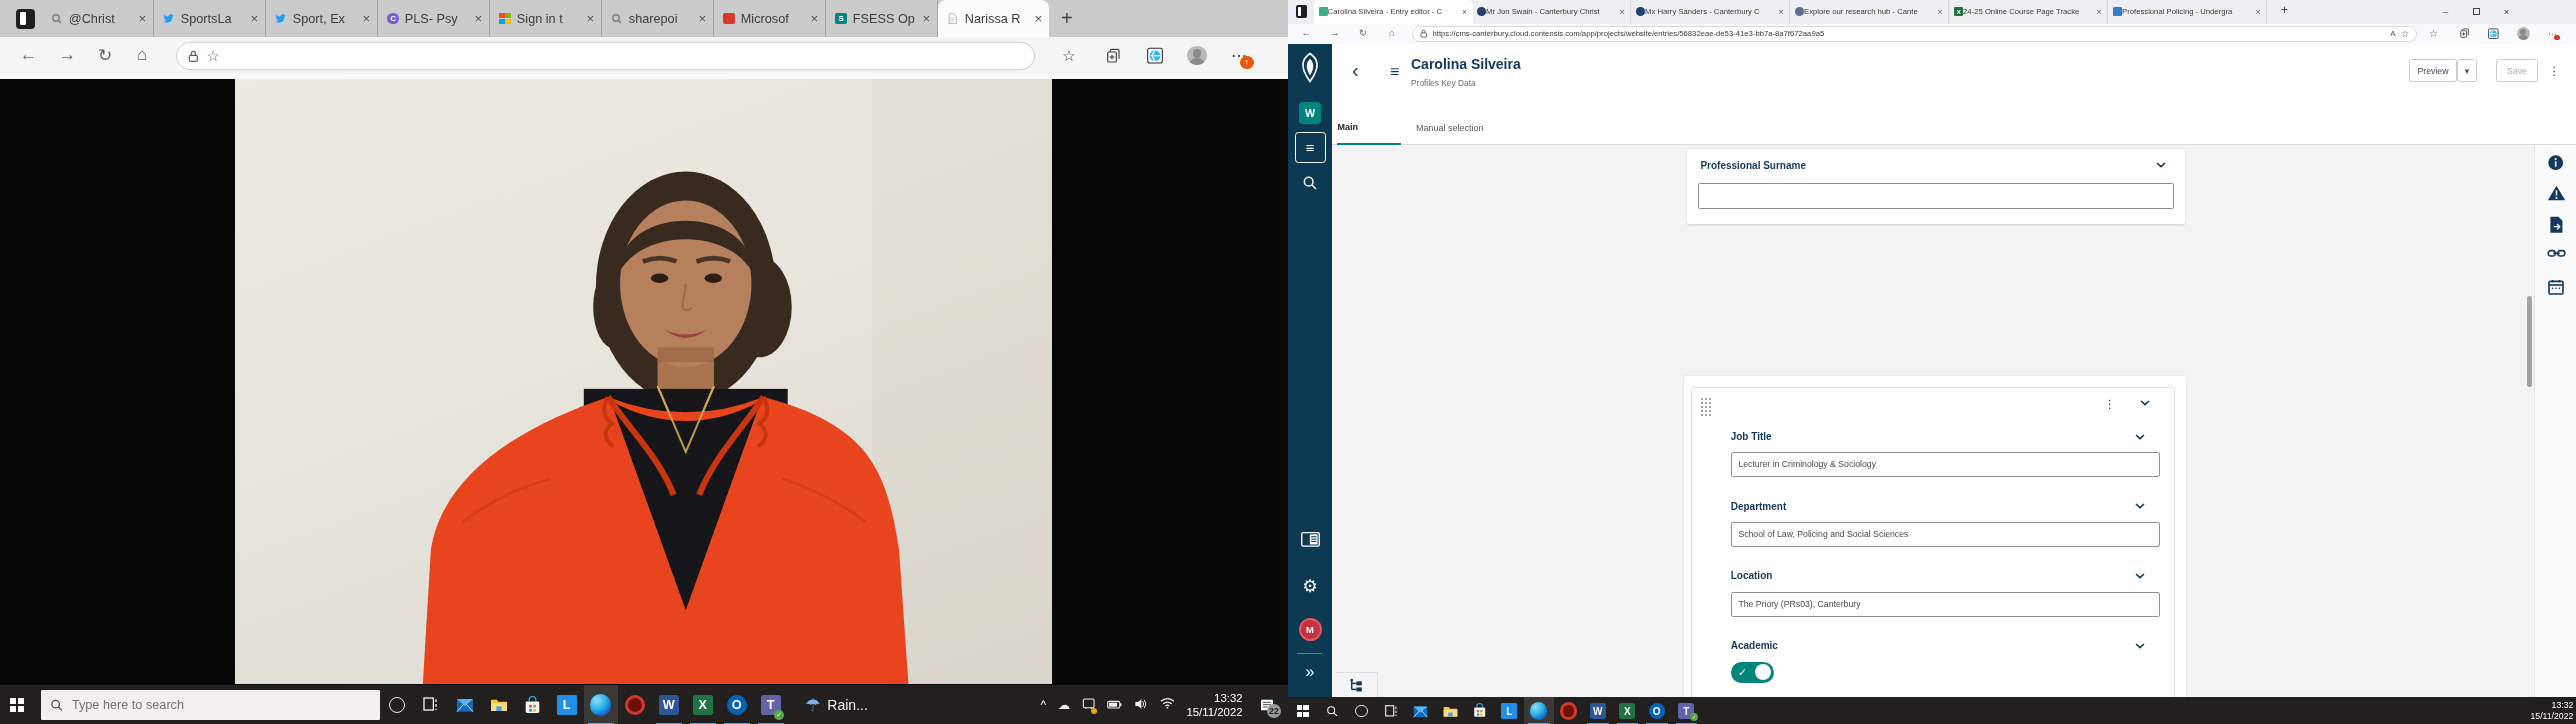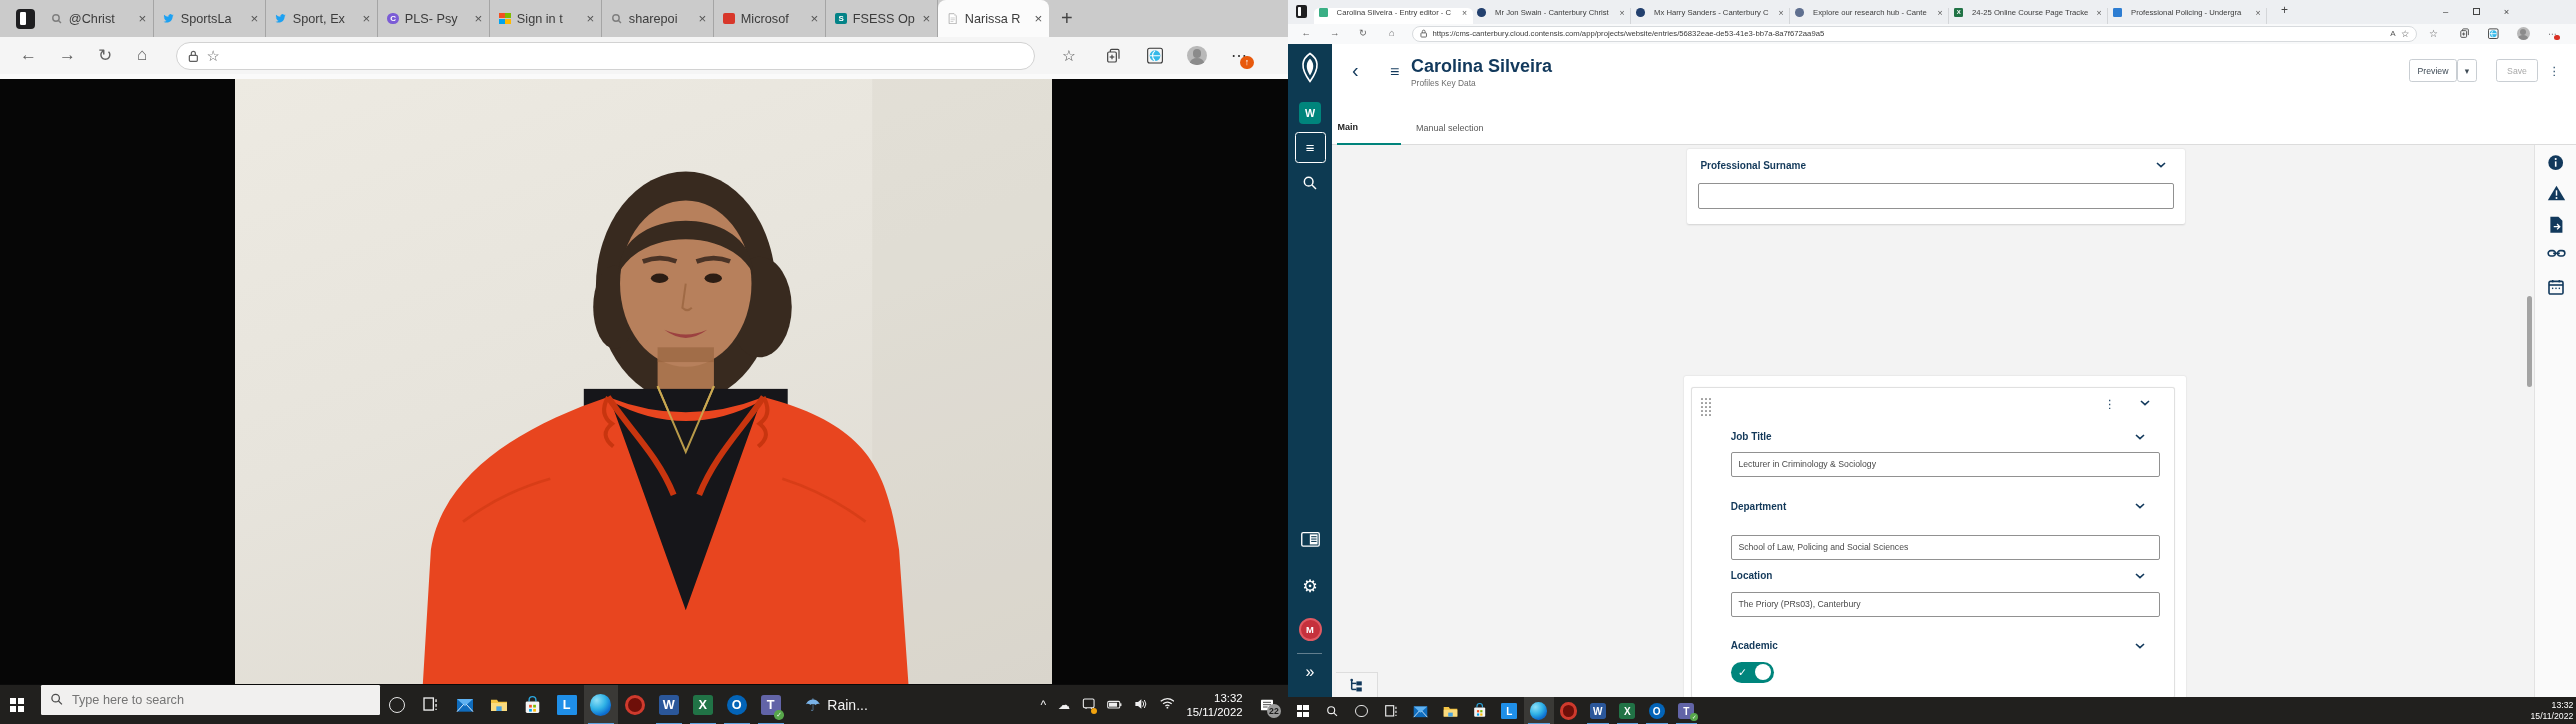--- a/index.html
+++ b/index.html
@@ -25,21 +25,21 @@
 .addr-l .url{flex:1;font-size:12.7px;color:#3a3a3a;white-space:nowrap;overflow:hidden}
 .tbi{position:absolute;top:8.7px;width:20px;height:20px;display:flex;align-items:center;justify-content:center}
 .avatar{width:19.5px;height:19.5px;border-radius:50%;background:#b9b9b9;position:relative;overflow:hidden}
 .avatar i{position:absolute;left:5.4px;top:3.4px;width:8.7px;height:8.7px;border-radius:50%;background:#8b8b8b}
 .avatar u{position:absolute;left:2.7px;top:12px;width:14px;height:9.4px;border-radius:50% 50% 0 0;background:#8b8b8b}
 .badge-up{position:absolute;right:-4.7px;bottom:-3.4px;width:13.4px;height:13.4px;border-radius:50%;background:#e8590c;color:#fff;font-size:8.7px;display:flex;align-items:center;justify-content:center}
 .strip-l{position:absolute;left:0;top:74px;width:100%;height:4.7px;background:#fafafa}
 .stage{position:absolute;left:0;top:79px;width:100%;height:605px;background:#060606}
 .photo{position:absolute;left:235px;top:0;width:817px;height:605px;background:linear-gradient(160deg,#edeae2 0%,#e7e4dc 45%,#ddd9d0 100%)}
 
-.taskbar{position:absolute;left:0;bottom:0;width:100%;background:#21201e;display:flex;color:#eee}
+.taskbar{position:absolute;left:0;bottom:0;width:100%;background:#21201e;display:flex;align-items:center;color:#eee}
 #tb-l{height:40px}
 #tb-r{height:28px}
 .titem{height:100%;display:flex;align-items:center;justify-content:center;position:relative;flex:0 0 auto}
 #tb-l .titem{width:34px}
 #tb-r .titem{width:29.5px}
 .titem.active{background:#3a3936}
 .titem.running::after{content:"";position:absolute;left:4px;right:4px;bottom:0;height:2px;background:#5ba3e0}
 .winlogo{display:grid;grid-template-columns:6.7px 6.7px;grid-template-rows:6.7px 6.7px;gap:1.3px}
 .winlogo b{background:#fff}
 #tb-r .winlogo{grid-template-columns:5.4px 5.4px;grid-template-rows:5.4px 5.4px}
@@ -65,42 +65,42 @@
 .tray .g{font-size:12px;color:#f0f0f0}
 .clock{text-align:right;font-size:11.4px;line-height:14px;color:#fff}
 #tb-r .clock{font-size:8.7px;line-height:11.4px}
 .notif{width:24px;height:24px;position:relative;display:flex;align-items:center;justify-content:center}
 .ncount{position:absolute;right:-2.7px;bottom:-1.3px;width:14.8px;height:14.8px;border-radius:50%;background:#9a9a9a;color:#1d1d1d;font-size:8.7px;font-weight:bold;display:flex;align-items:center;justify-content:center}
 
 #mon-r{position:absolute;left:1288px;top:0;width:1288px;height:725px;background:#f3f3f3}
 .tabbar-r{position:absolute;left:0;top:0;width:100%;height:23.5px;background:#edeff2}
 .pin-r{position:absolute;left:8px;top:5.4px;width:10.7px;height:12.7px;background:#1e1e20;border-radius:2px}
 .pin-r i{position:absolute;left:2px;top:2px;width:3.4px;height:8.7px;background:#fff;border-radius:0.7px}
-.tab-r{position:absolute;top:8px;height:23.5px;width:159px;display:flex;gap:9px;padding:0 5.4px;font-size:7.7px;color:#3c3c3c;border-right:0.7px solid #d4d6d9}
+.tab-r{position:absolute;top:0;height:23.5px;width:159px;display:flex;align-items:center;gap:0;padding:0 5.4px;font-size:7.7px;color:#3c3c3c;border-right:0.7px solid #d4d6d9}
 .tab-r .lbl{flex:1;white-space:nowrap;overflow:hidden}
 .tab-r .x{font-size:8.7px;color:#555}
 .tab-r.active{background:#fff;border-radius:5.4px 5.4px 0 0;border-right:none}
 .fv-s{width:8.7px;height:8.7px;border-radius:1.3px;flex:0 0 auto;display:flex;align-items:center;justify-content:center;font-size:6px;font-weight:bold;color:#fff}
 .wctl{position:absolute;top:0;height:23.5px;width:31px;display:flex;align-items:center;justify-content:center;color:#444;font-size:9.4px}
 .restore{width:6.7px;height:6.7px;border:0.7px solid #444}
 .toolbar-r{position:absolute;left:0;top:23.5px;width:100%;height:20px;background:#f8f9fa}
 .navg-r{position:absolute;top:3.4px;font-size:9.4px;color:#636363}
 .addr-r{position:absolute;left:124px;top:2px;width:1005px;height:16px;background:#fff;border:0.7px solid #d8dbde;border-radius:8px;display:flex;align-items:center;padding:0 6.7px;gap:5.4px}
 .addr-r .url{flex:1;font-size:7.7px;color:#3a3a3a;white-space:nowrap;overflow:hidden}
 .tbr{position:absolute;top:2.7px;width:14.8px;height:14.8px;display:flex;align-items:center;justify-content:center;font-size:8.7px;color:#555}
 
 .cms{position:absolute;left:0;top:44px;width:1288px;height:653px;background:#f3f3f3}
 .rail{position:absolute;left:0;top:0;width:44px;height:100%;background:#0d3a52}
 .railitem{position:absolute;left:0;width:44px;display:flex;align-items:center;justify-content:center;color:#fff}
 .wbadge{width:21.5px;height:21.5px;border-radius:4px;background:#00857c;color:#fff;font-weight:bold;font-size:10.7px;display:flex;align-items:center;justify-content:center}
 .rsel{width:31px;height:31px;border:1.3px solid #fff;border-radius:3.4px;display:flex;align-items:center;justify-content:center;font-size:14.8px;color:#fff}
 .mav{width:23px;height:23px;border-radius:50%;background:#c5313c;border:2px solid #e05a63;color:#fff;font-size:9.4px;font-weight:bold;display:flex;align-items:center;justify-content:center}
 .raildiv{position:absolute;left:9.4px;width:25px;height:0.7px;background:rgba(255,255,255,.35)}
 .hdr{position:absolute;left:44px;top:0;width:1244px;height:67px;background:#fff}
-.hdr .ttl{position:absolute;left:79px;top:12px;font-size:18px;font-weight:bold;color:#12395c}
+.hdr .ttl{position:absolute;left:79px;top:12px;font-size:14px;font-weight:bold;color:#12395c}
 .hdr .sub{position:absolute;left:79px;top:34px;font-size:8.4px;color:#6e6e6e}
 .hbtn{position:absolute;top:15.4px;height:23px;background:#fff;border:0.7px solid #c9ced3;border-radius:2.7px;display:flex;align-items:center;justify-content:center;font-size:8.7px;color:#3e4a55}
 .tabsrow{position:absolute;left:44px;top:67px;width:1244px;height:34px;background:#fff;border-bottom:0.7px solid #dcdcdc}
 .ctab{position:absolute;top:0;height:34px;display:flex;align-items:center;justify-content:flex-start;font-size:9px;color:#5a5a5a}
 .ctab.on{color:#222;font-weight:bold;border-bottom:2.7px solid #00837b}
 .card{position:absolute;background:#fff;border-radius:2px;box-shadow:0 0.7px 2px rgba(0,0,0,.14)}
 .flabel{font-size:10px;font-weight:bold;color:#13395a}
 .chev{flex:0 0 auto}
 .tinput{position:absolute;height:25.5px;border:1.3px solid #919191;border-radius:2px;background:#fff;font-size:8.7px;color:#4a4a4a;padding:0 6.7px;font-family:"Liberation Sans",sans-serif}
 .dotsv{font-size:11.4px;color:#13395a}
@@ -575,21 +575,21 @@
         <span class="flabel" style="position:absolute;left:39px;top:43px">Job Title</span>
         <svg class="chev" style="position:absolute;right:29.5px;top:46px" width="10" height="6" viewBox="0 0 15 9">
             <path d="M1.5 1.5l6 5.5 6-5.5" stroke="#12395c" stroke-width="2.4" fill="none"></path>
           </svg>
         <input class="tinput" style="left: 39px; top: 64px; width: 429px;" value="Lecturer in Criminology &amp; Sociology">
 
         <span class="flabel" style="position:absolute;left:39px;top:113px">Department</span>
         <svg class="chev" style="position:absolute;right:29.5px;top:115px" width="10" height="6" viewBox="0 0 15 9">
             <path d="M1.5 1.5l6 5.5 6-5.5" stroke="#12395c" stroke-width="2.4" fill="none"></path>
           </svg>
-        <input class="tinput" style="left: 39px; top: 134px; width: 429px; margin-top: 13px;" value="School of Law, Policing and Social Sciences">
+        <input class="tinput" style="left: 39px; top: 134px; width: 429px;" value="School of Law, Policing and Social Sciences">
 
         <span class="flabel" style="position:absolute;left:39px;top:182px">Location</span>
         <svg class="chev" style="position:absolute;right:29.5px;top:185px" width="10" height="6" viewBox="0 0 15 9">
             <path d="M1.5 1.5l6 5.5 6-5.5" stroke="#12395c" stroke-width="2.4" fill="none"></path>
           </svg>
         <input class="tinput" style="left: 39px; top: 204px; width: 429px;" value="The Priory (PRs03), Canterbury">
 
         <span class="flabel" style="position:absolute;left:39px;top:252px">Academic</span>
         <svg class="chev" style="position:absolute;right:29.5px;top:255px" width="10" height="6" viewBox="0 0 15 9">
             <path d="M1.5 1.5l6 5.5 6-5.5" stroke="#12395c" stroke-width="2.4" fill="none"></path>

